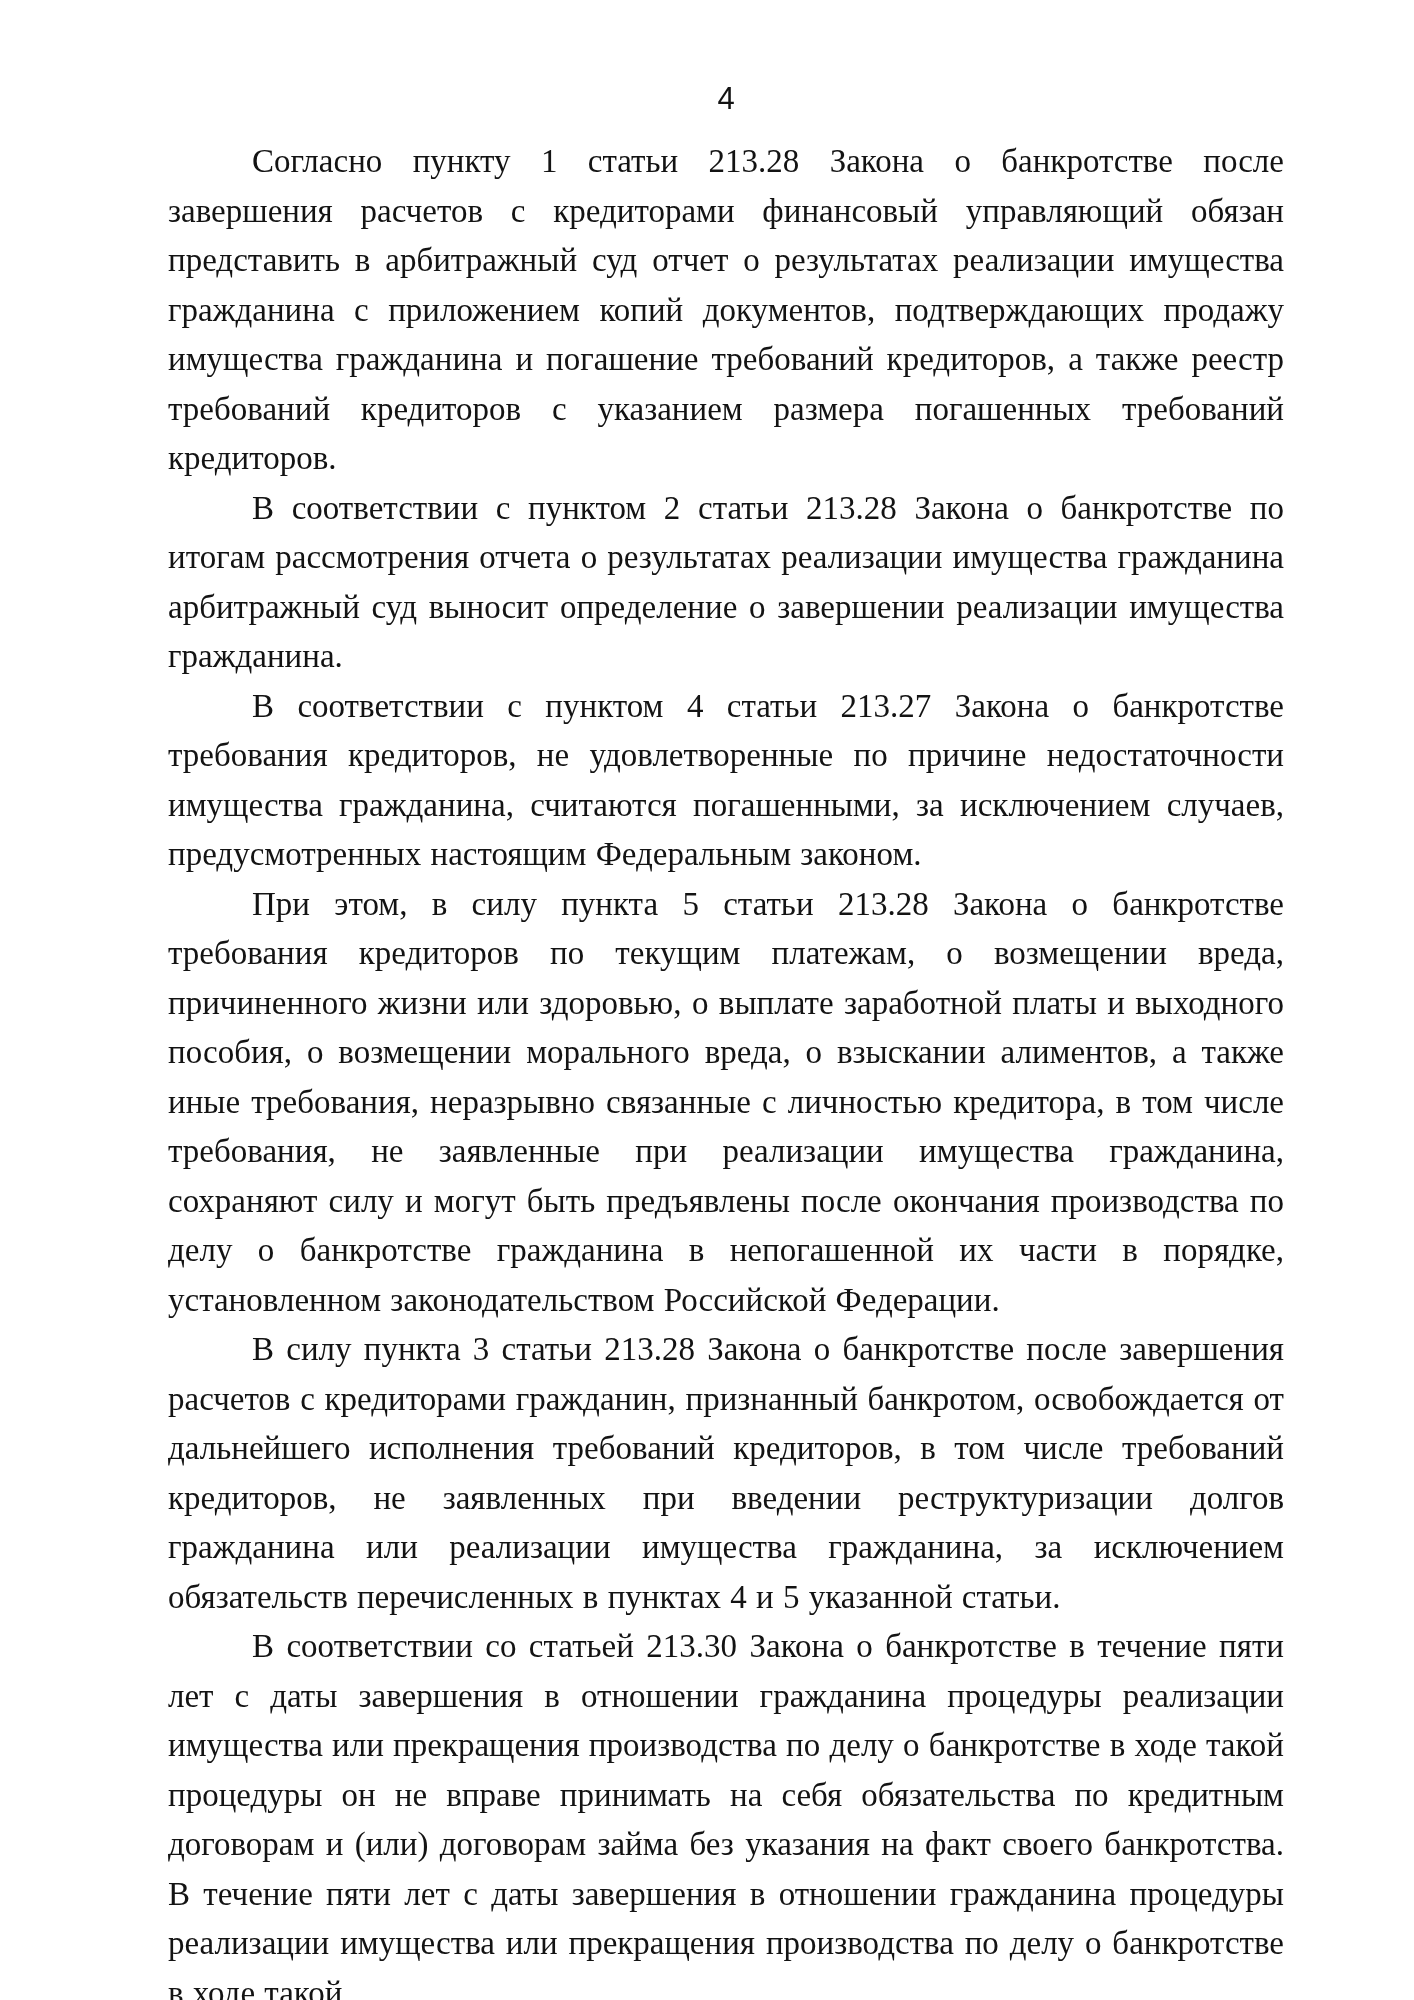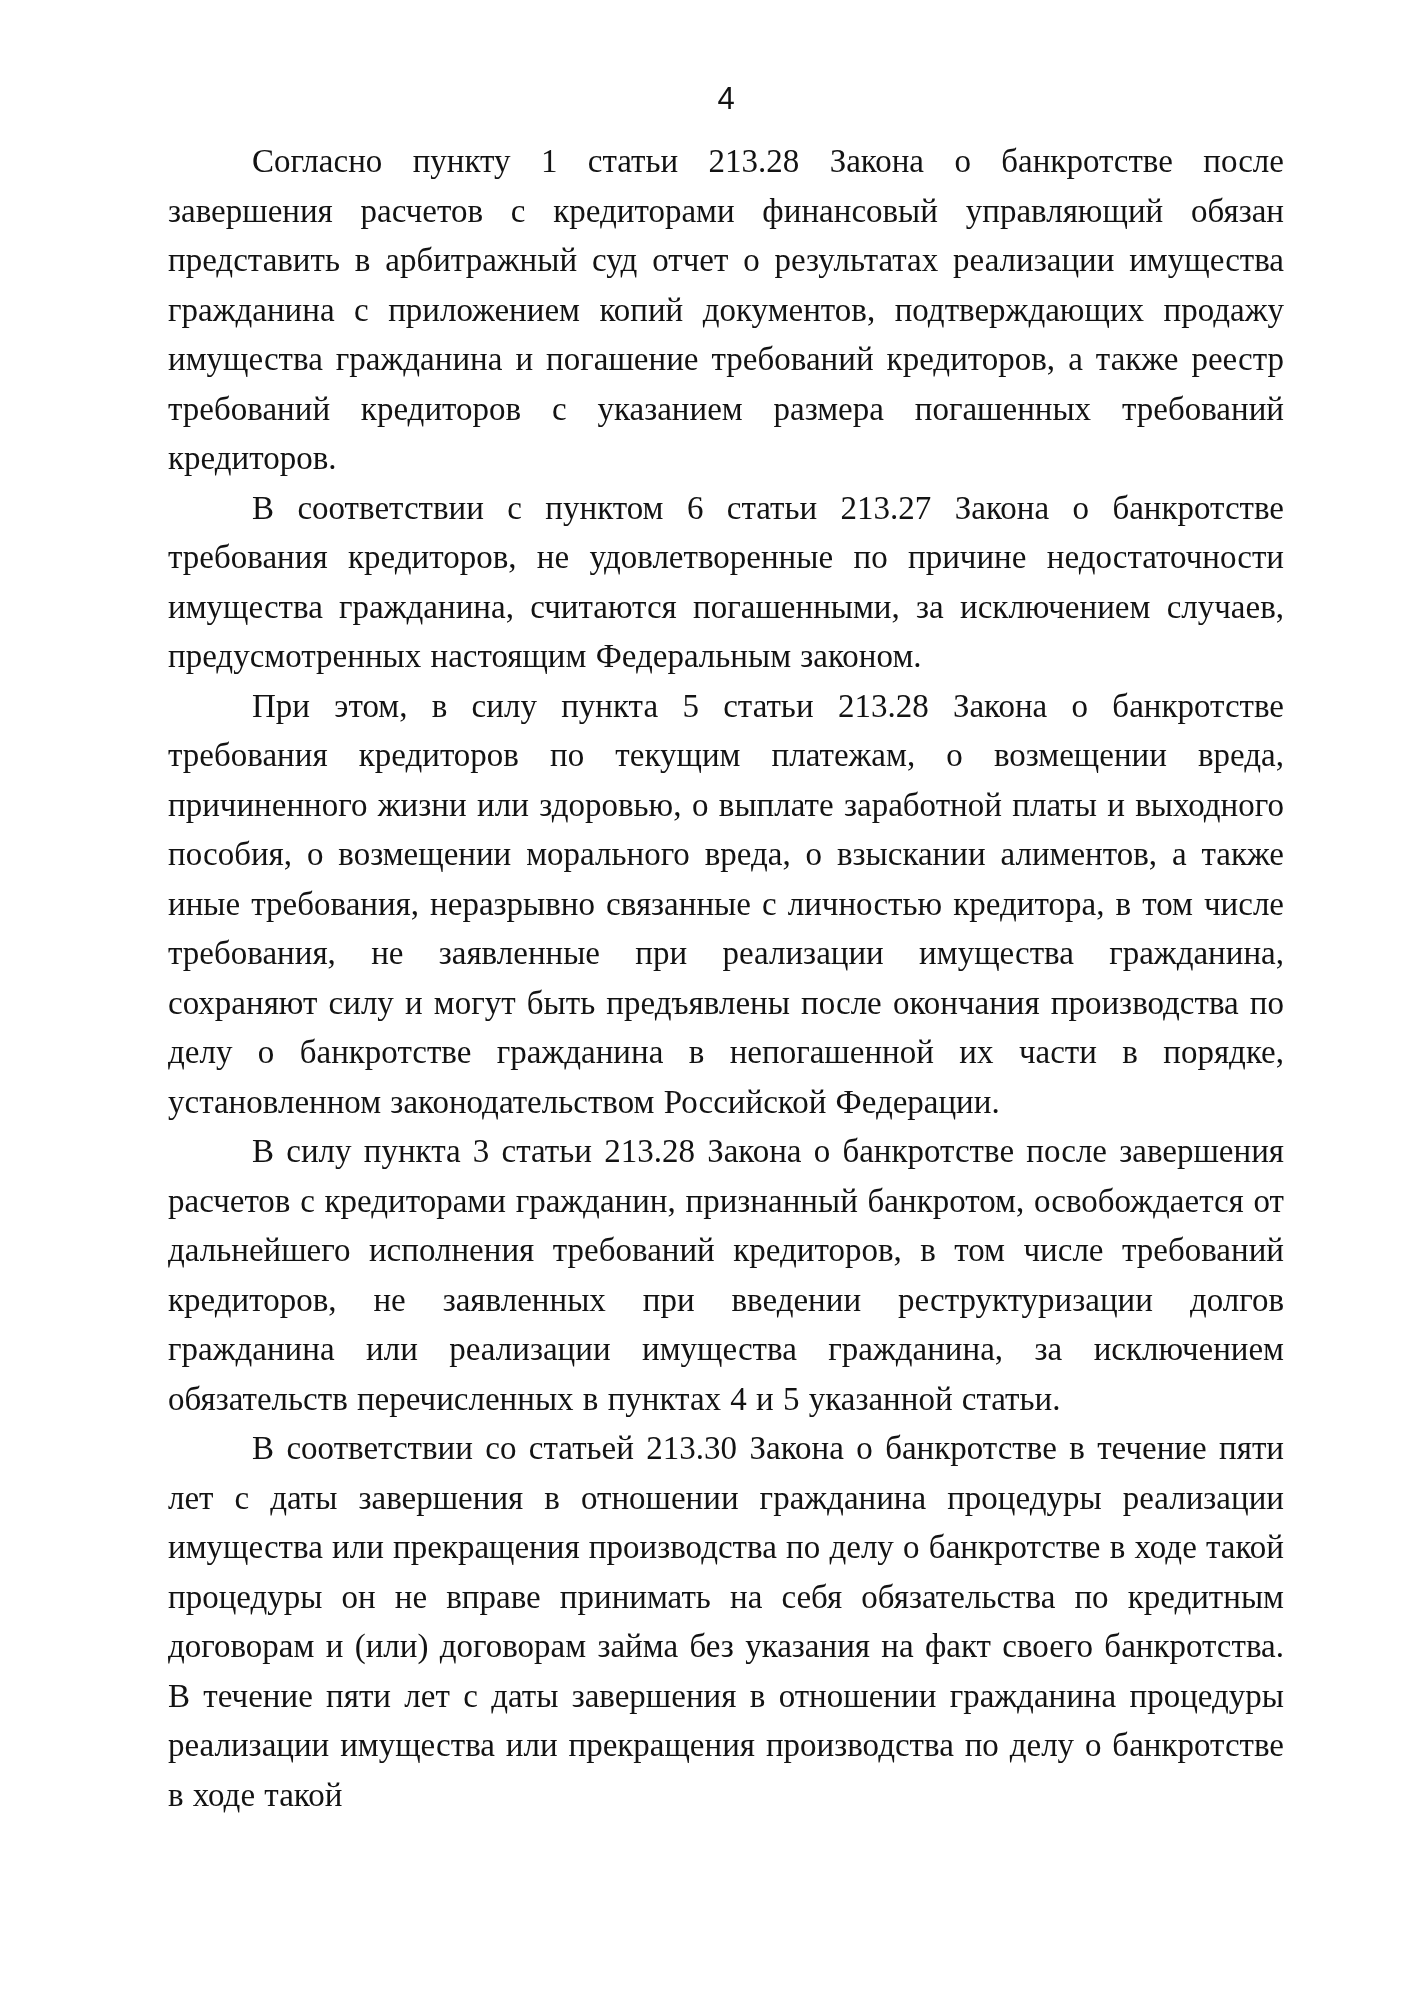--- a/index.html
+++ b/index.html
@@ -45,18 +45,19 @@
     word-spacing: 1px;
   }
 </style>
 </head>
 <body>
 
 <div class="page">
   <div class="page-number">4</div>
   <div class="doc-body" id="doc-body">
       <p>Согласно пункту 1 статьи 213.28 Закона о банкротстве после завершения расчетов с кредиторами финансовый управляющий обязан представить в арбитражный суд отчет о результатах реализации имущества гражданина с приложением копий документов, подтверждающих продажу имущества гражданина и погашение требований кредиторов, а также реестр требований кредиторов с указанием размера погашенных требований кредиторов.</p>
-      <p>В соответствии с пунктом 6 статьи 213.27 Закона о банкротстве требования кредиторов, не удовлетворенные по причине недостаточности имущества гражданина, считаются погашенными, за исключением случаев, предусмотренных настоящим Федеральным законом.</p>
+      <p>В соответствии с пунктом 2 статьи 213.28 Закона о банкротстве по итогам рассмотрения отчета о результатах реализации имущества гражданина арбитражный суд выносит определение о завершении реализации имущества гражданина.</p>
+      <p>В соответствии с пунктом 4 статьи 213.27 Закона о банкротстве требования кредиторов, не удовлетворенные по причине недостаточности имущества гражданина, считаются погашенными, за исключением случаев, предусмотренных настоящим Федеральным законом.</p>
       <p>При этом, в силу пункта 5 статьи 213.28 Закона о банкротстве требования кредиторов по текущим платежам, о возмещении вреда, причиненного жизни или здоровью, о выплате заработной платы и выходного пособия, о возмещении морального вреда, о взыскании алиментов, а также иные требования, неразрывно связанные с личностью кредитора, в том числе требования, не заявленные при реализации имущества гражданина, сохраняют силу и могут быть предъявлены после окончания производства по делу о банкротстве гражданина в непогашенной их части в порядке, установленном законодательством Российской Федерации.</p>
       <p>В силу пункта 3 статьи 213.28 Закона о банкротстве после завершения расчетов с кредиторами гражданин, признанный банкротом, освобождается от дальнейшего исполнения требований кредиторов, в том числе требований кредиторов, не заявленных при введении реструктуризации долгов гражданина или реализации имущества гражданина, за исключением обязательств перечисленных в пунктах 4 и 5 указанной статьи.</p>
       <p>В соответствии со статьей 213.30 Закона о банкротстве в течение пяти лет с даты завершения в отношении гражданина процедуры реализации имущества или прекращения производства по делу о банкротстве в ходе такой процедуры он не вправе принимать на себя обязательства по кредитным договорам и (или) договорам займа без указания на факт своего банкротства. В течение пяти лет с даты завершения в отношении гражданина процедуры реализации имущества или прекращения производства по делу о банкротстве в ходе такой</p>
     </div>
 </div>
 
 </body></html>

